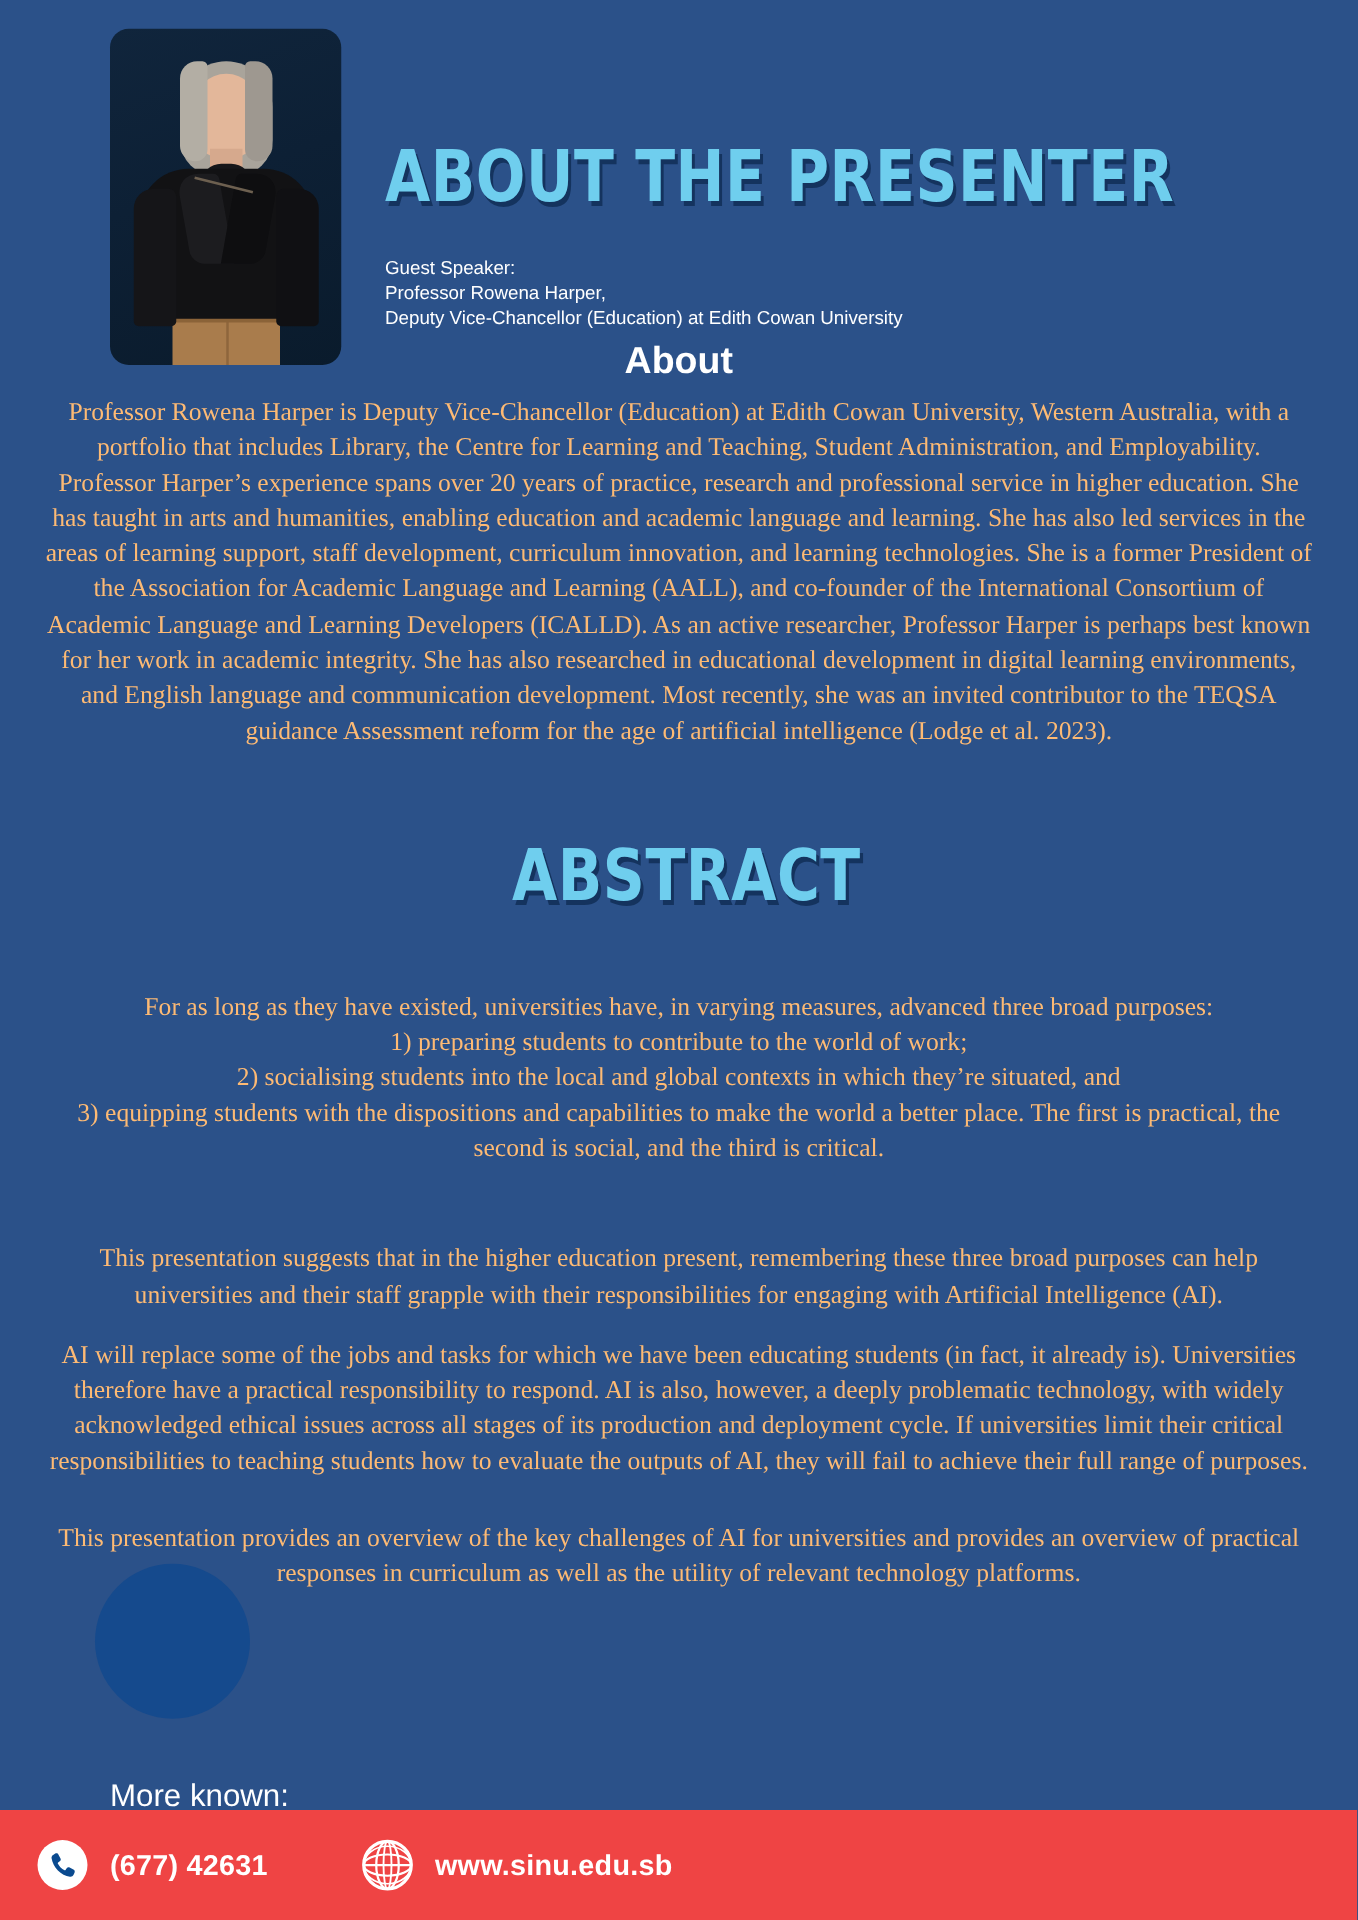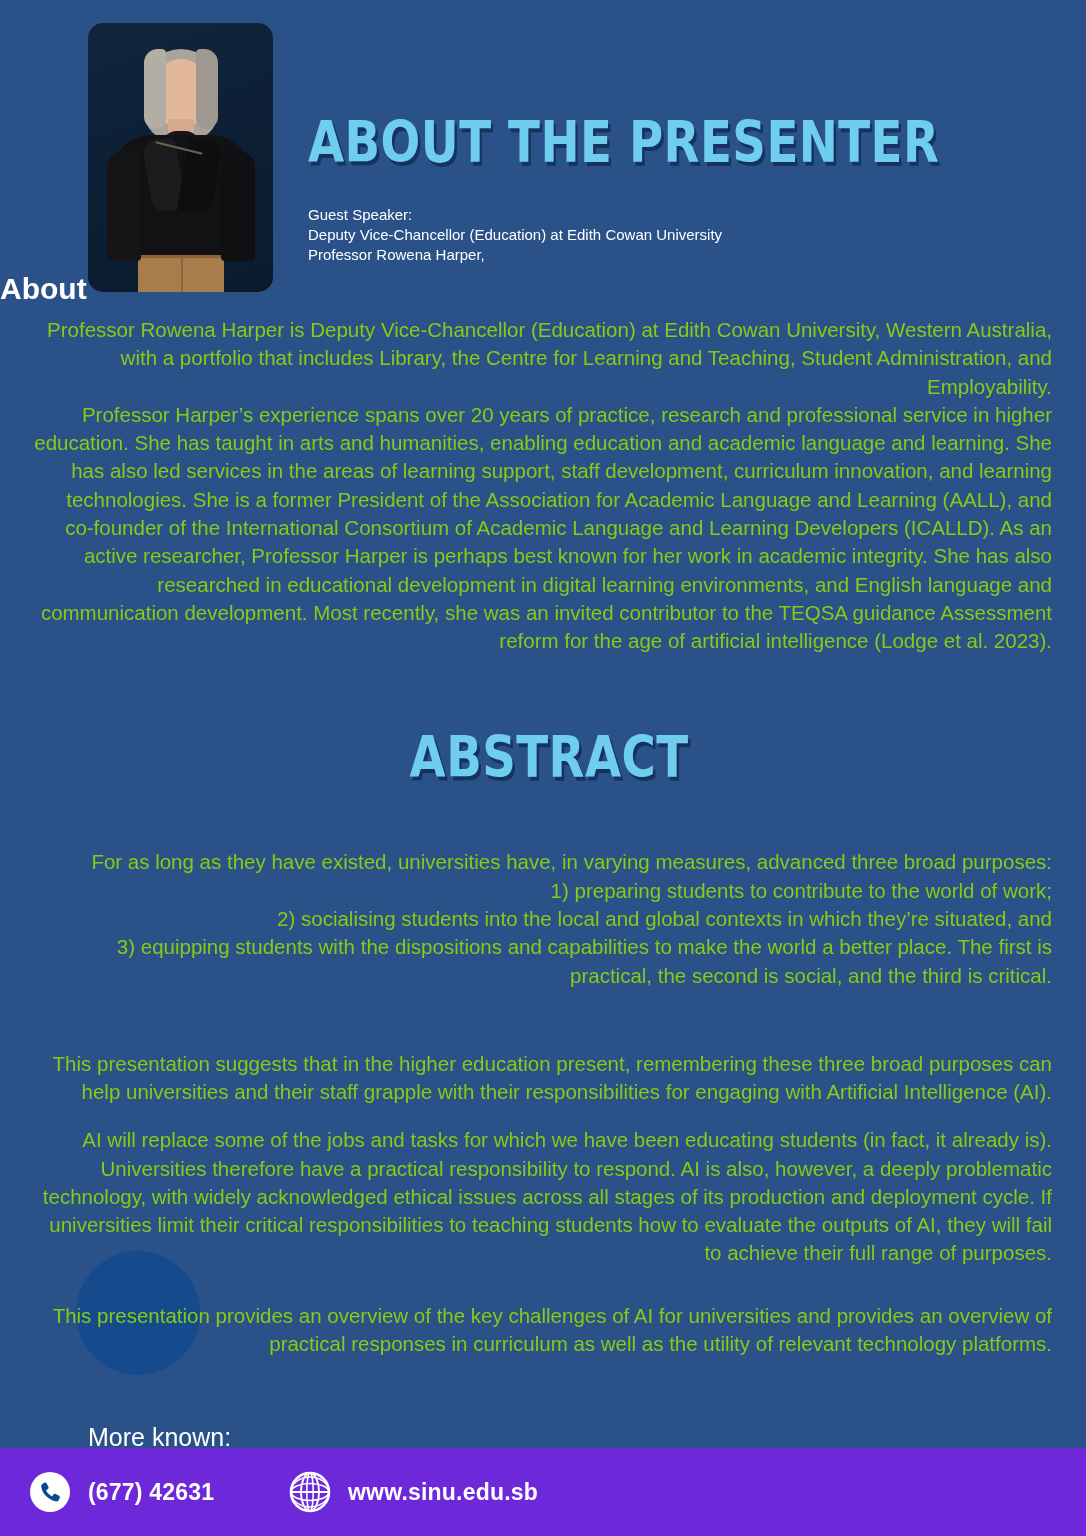--- a/index.html
+++ b/index.html
@@ -230,37 +230,38 @@
   .speaker-block {
     margin-top: 34px;
     font-size: 15px;
     line-height: 1.32;
     color: #FFFFFF;
   }
   .speaker-block div { white-space: nowrap; }
 
   
   .about-heading {
-    text-align: left;
+    text-align: center;
     font-size: 30px;
     font-weight: bold;
     color: #FFFFFF;
     margin-top: -28px;
     position: relative;
     z-index: 2;
   }
 
   .body-copy {
     position: relative;
     z-index: 2;
-    text-align: right;
+    text-align: center;
     font-size: 20.5px;
     line-height: 1.38;
-    color: #84cc16;
+    color: #fdba74;
     padding: 0 34px;
+    font-family: Liberation Serif, serif;
   }
 
   .about-intro { margin-top: 10px; }
   .about-body  { margin-top: 0px; }
 
   
   .abstract-heading {
     text-align: center;
     margin-top: 74px;
     position: relative;
@@ -293,21 +294,21 @@
     color: #FFFFFF;
     z-index: 3;
   }
 
   .footer-bar {
     position: absolute;
     left: 0;
     bottom: 0;
     width: 1086px;
     height: 88px;
-    background: #6d28d9;
+    background: #ef4444;
     z-index: 3;
   }
 
   .contact {
     position: absolute;
     display: flex;
     align-items: center;
     gap: 16px;
     top: 50%;
     transform: translateY(-50%);
@@ -354,22 +355,22 @@
       <div class="p-lapel-l"></div>
       <div class="p-lapel-r"></div>
       <div class="p-zip"></div>
     </div>
 
     <div class="header-text">
       <div class="title-main">ABOUT THE PRESENTER</div>
 
       <div class="speaker-block">
         <div>Guest Speaker:</div>
+        <div>Professor Rowena Harper,</div>
         <div>Deputy Vice-Chancellor (Education) at Edith Cowan University</div>
-        <div>Professor Rowena Harper,</div>
       </div>
     </div>
   </div>
 
   <div class="about-heading">About</div>
 
   <div class="body-copy about-intro">Professor Rowena Harper is Deputy Vice-Chancellor (Education) at Edith Cowan University, Western Australia, with a portfolio that includes Library, the Centre for Learning and Teaching, Student Administration, and Employability.</div>
 
   <div class="body-copy about-body">Professor Harper’s experience spans over 20 years of practice, research and professional service in higher education. She has taught in arts and humanities, enabling education and academic language and learning. She has also led services in the areas of learning support, staff development, curriculum innovation, and learning technologies. She is a former President of the Association for Academic Language and Learning (AALL), and co-founder of the International Consortium of Academic Language and Learning Developers (ICALLD). As an active researcher, Professor Harper is perhaps best known for her work in academic integrity. She has also researched in educational development in digital learning environments, and English language and communication development. Most recently, she was an invited contributor to the TEQSA guidance Assessment reform for the age of artificial intelligence (Lodge et al. 2023).</div>
 

